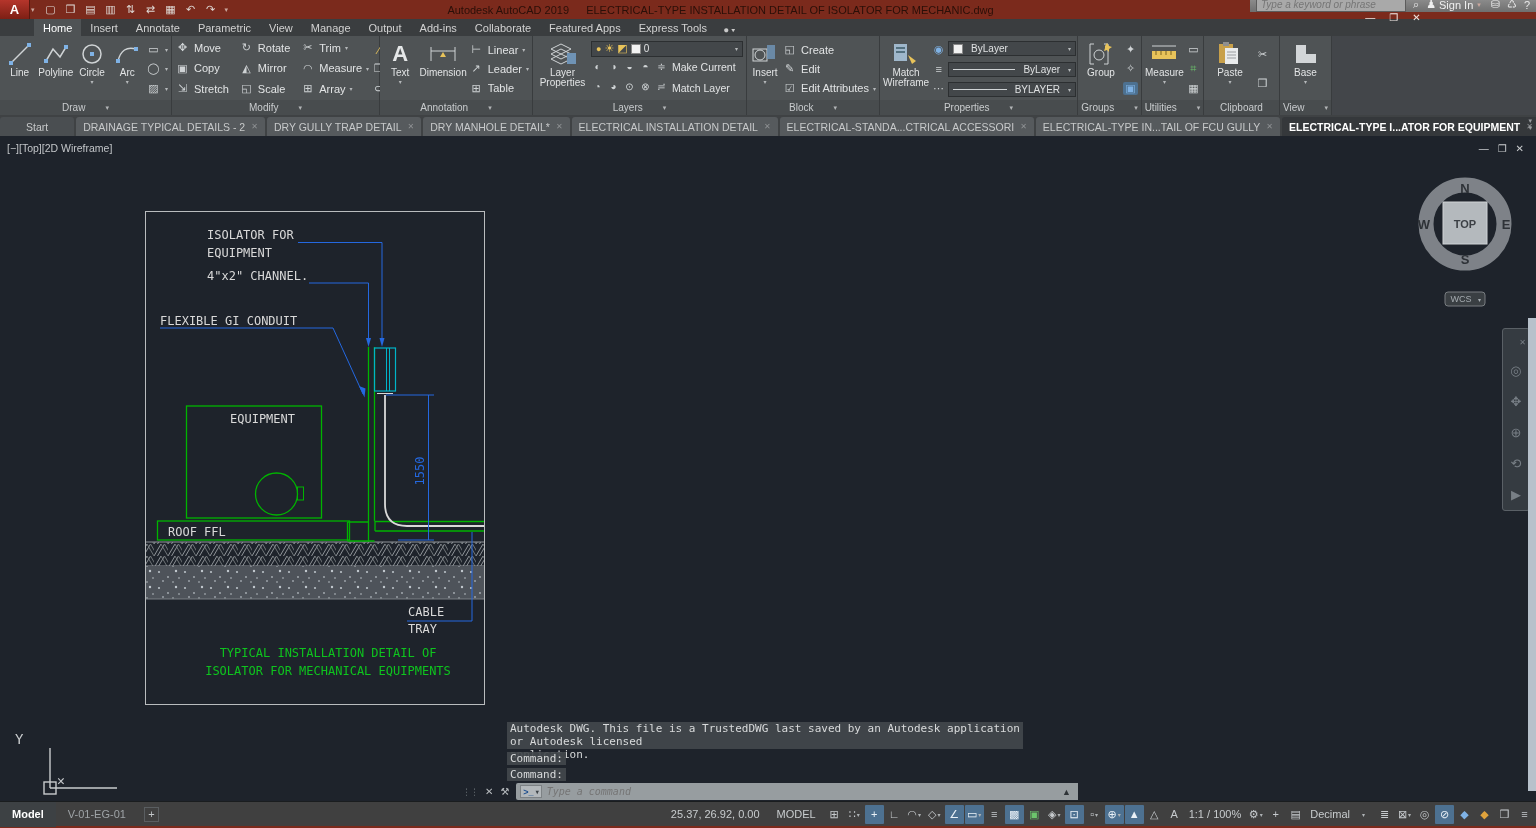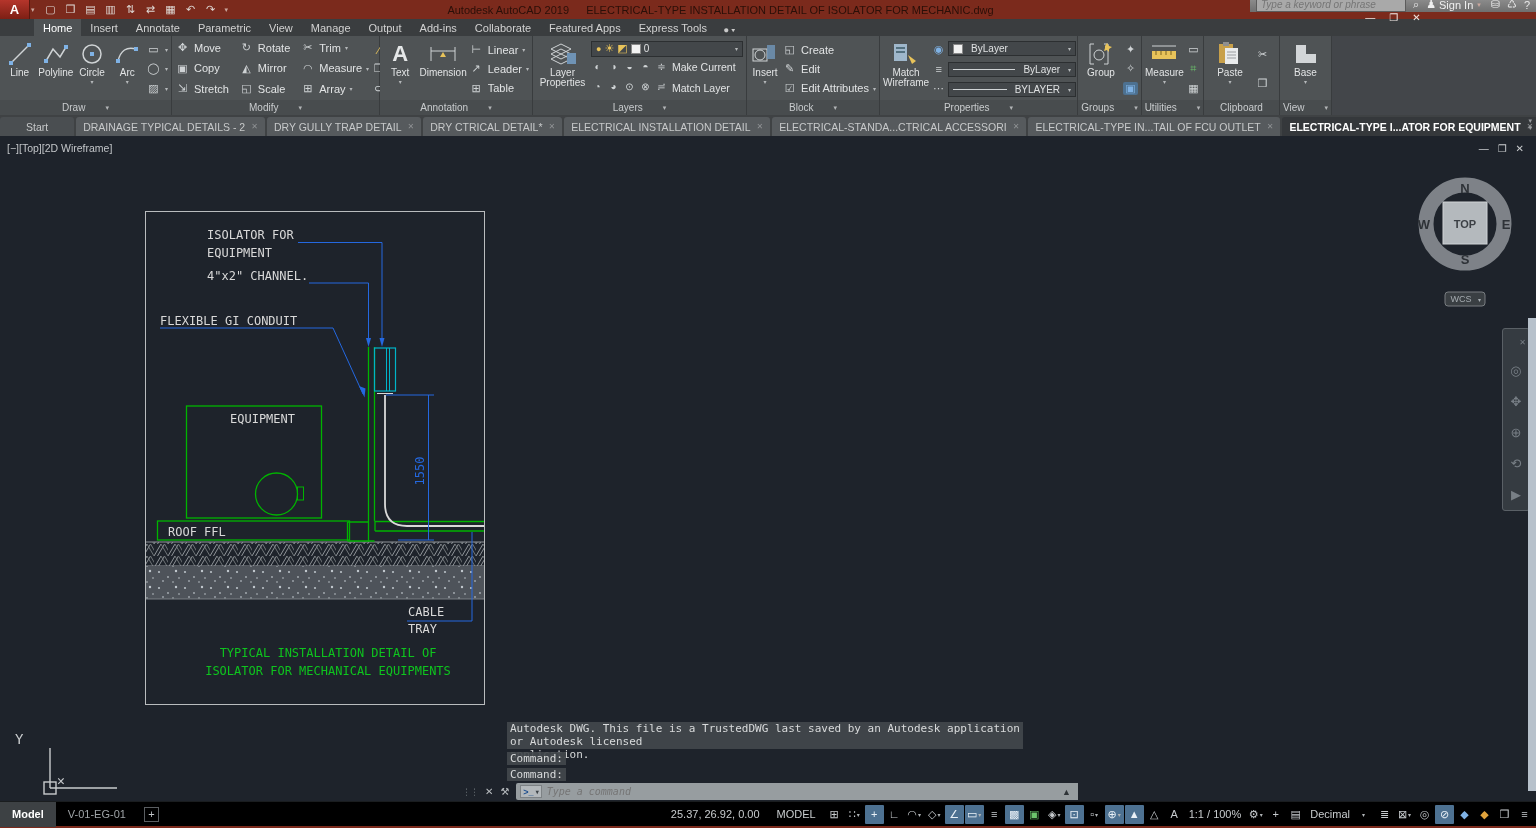--- a/index.html
+++ b/index.html
@@ -92,21 +92,21 @@
   .cmd-grip { color:#6f757a; font-size:9px; letter-spacing:-1px; }
   .cmd-field { flex:1; height:17px; background:#979da0; display:flex; align-items:center; gap:5px; padding:0 4px; border-radius:2px 0 0 2px; }
   .cmd-prompt { background:#b3b8bb; border:1px solid #7d8285; color:#1d4f8f; font-size:9px;
     font-weight:bold; height:13px; display:flex; align-items:center; padding:0 2px; gap:2px; }
   .cmd-prompt .c { font-size:6px; color:#3c4246; }
   .cmd-input { flex:1; background:transparent; border:none; outline:none; font-style:italic;
     font-size:10px; color:#3c4246; font-family:"DejaVu Sans Mono", monospace; }
   .cmd-up { color:#2e3337; font-size:9px; padding-right:3px; }
 
   
-  .statusbar { height:25px; background:#000000; display:flex; align-items:center; position:relative; border-top:1px solid #1a1d1f; }
+  .statusbar { height:25px; background:#404040; display:flex; align-items:center; position:relative; border-top:1px solid #1a1d1f; }
   .sb-left { display:flex; align-items:center; height:25px; }
   .sb-tab { font-size:11px; color:#9ea3a6; padding:0 12px; height:25px; display:flex; align-items:center; }
   .sb-tab.active { background:#3d4144; color:#fff; font-weight:bold; }
   .sb-plus { color:#c3c7ca; font-size:11px; border:1px solid #5a5e61; width:15px; height:15px;
     display:flex; align-items:center; justify-content:center; margin-left:6px; }
   .sb-right { position:absolute; right:2px; display:flex; align-items:center; gap:1px; height:25px; }
   .sb-text { color:#c8ccce; font-size:11px; padding:0 8px; white-space:nowrap; }
   .sicon { min-width:19px; height:19px; display:flex; align-items:center; justify-content:center;
     color:#c6cacd; font-size:11px; gap:1px; padding:0 2px; border-radius:1px; }
   .sicon.active { background:#4d7191; color:#eaf1f7; }
@@ -601,33 +601,33 @@
       </div>
     <div class="dtab">
         <span>DRAINAGE TYPICAL DETAILS - 2</span>
         <span class="x">✕</span>
       </div>
     <div class="dtab">
         <span>DRY GULLY TRAP DETAIL</span>
         <span class="x">✕</span>
       </div>
     <div class="dtab">
-        <span>DRY CTRICAL DETAIL*</span>
+        <span>DRY MANHOLE DETAIL*</span>
         <span class="x">✕</span>
       </div>
     <div class="dtab">
         <span>ELECTRICAL INSTALLATION DETAIL</span>
         <span class="x">✕</span>
       </div>
     <div class="dtab">
         <span>ELECTRICAL-STANDA...CTRICAL ACCESSORI</span>
         <span class="x">✕</span>
       </div>
     <div class="dtab">
-        <span>ELECTRICAL-TYPE IN...TAIL OF FCU OUTLET</span>
+        <span>ELECTRICAL-TYPE IN...TAIL OF FCU GULLY</span>
         <span class="x">✕</span>
       </div>
     <div class="dtab active">
         <span>ELECTRICAL-TYPE I...ATOR FOR EQUIPMENT</span>
         <span class="x">✕</span>
       </div>
 
     <div class="dtab-scroll">▾<br>▾</div>
   </div>
 

